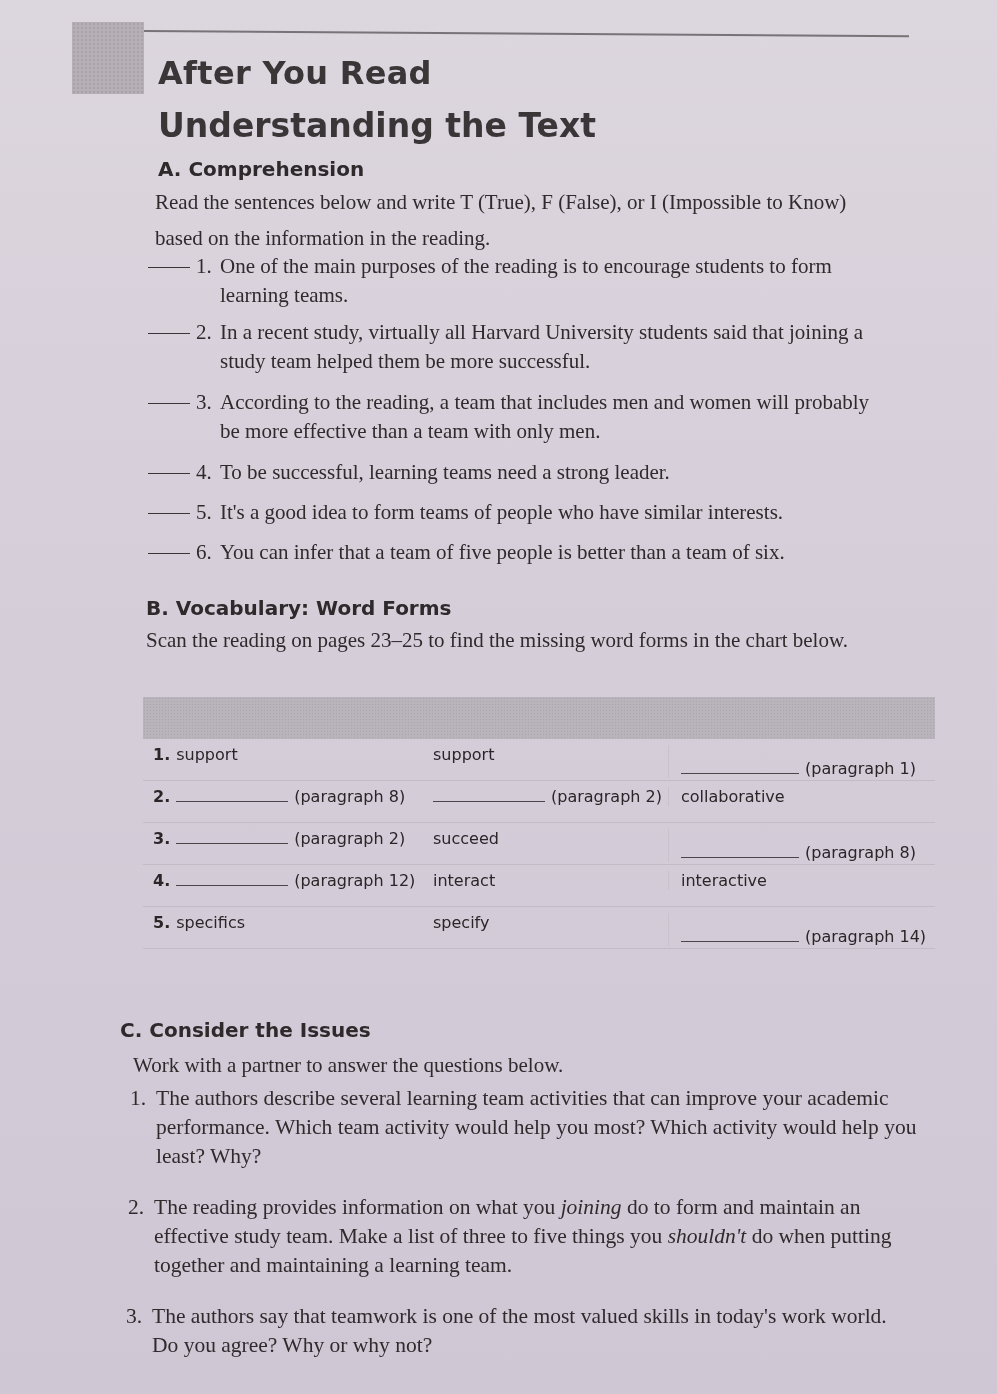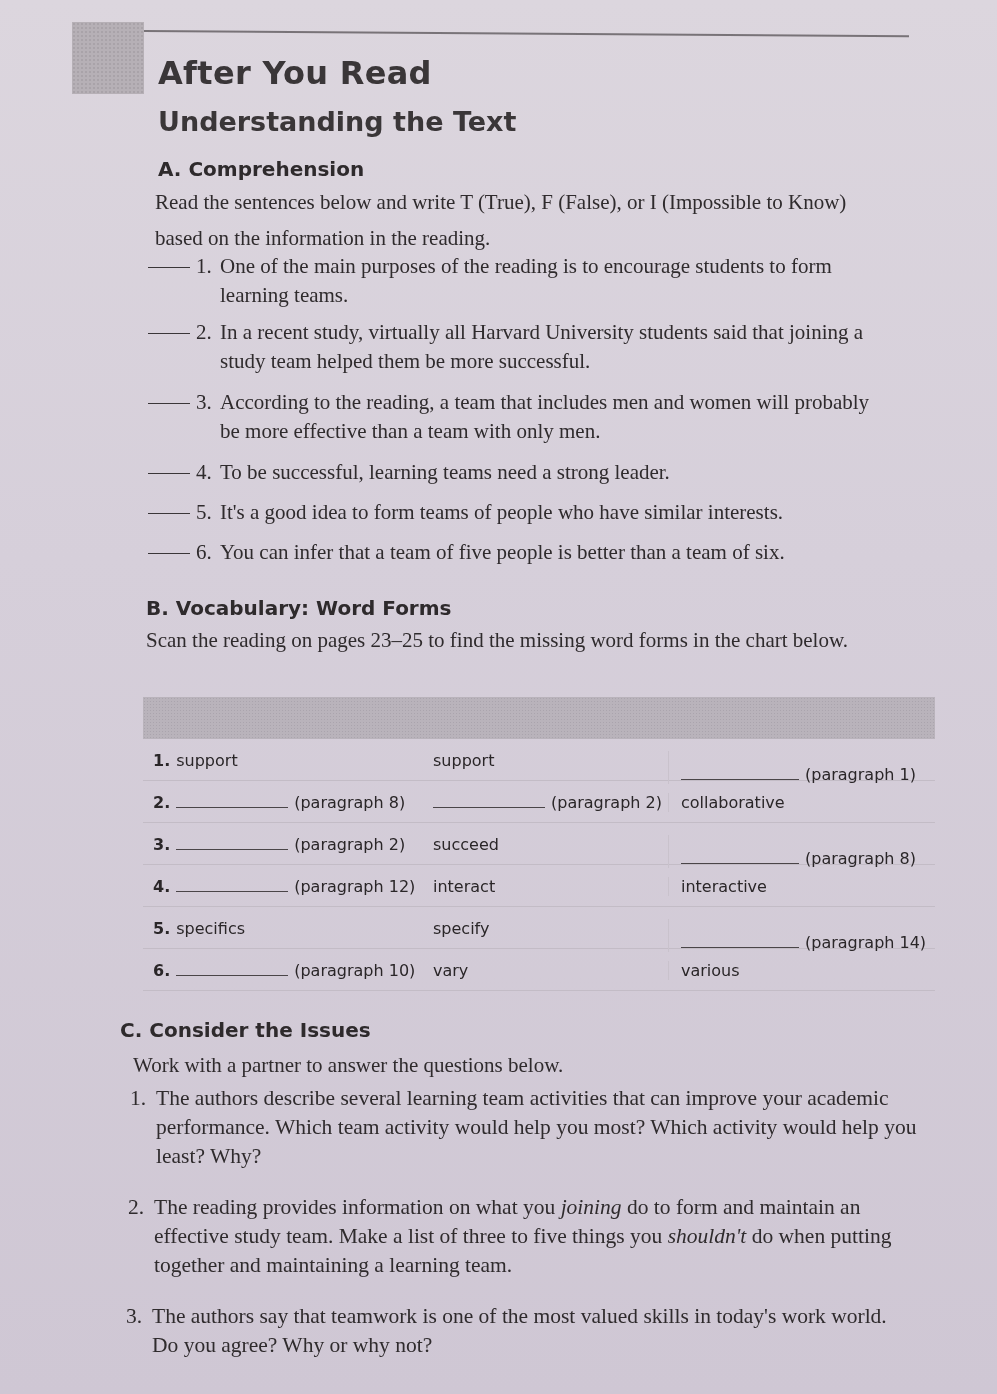--- a/index.html
+++ b/index.html
@@ -22,21 +22,21 @@
       opacity: 0.8;
     }
     .title {
       position: absolute; left: 158px; top: 54px;
       font-family: "DejaVu Sans", sans-serif; font-weight: bold;
       font-size: 32px; color: #3a3638; letter-spacing: 0.3px;
     }
     .subtitle {
       position: absolute; left: 158px; top: 106px;
       font-family: "DejaVu Sans", sans-serif; font-weight: bold;
-      font-size: 27px; color: #3a3638;
+      font-size: 33px; color: #3a3638;
     }
     .sec-head {
       position: absolute;
       font-family: "DejaVu Sans", sans-serif; font-weight: bold;
       font-size: 20px; color: #2e2a2c;
     }
     .para {
       position: absolute;
       font-family: "Liberation Serif", serif;
       font-size: 21px; line-height: 36px; color: #2f2b2d;
@@ -59,21 +59,21 @@
     }
     .thead {
       height: 42px; background: #b9b3bb;
       background-image: radial-gradient(#aaa4ad 1px, transparent 1px);
       background-size: 3px 3px;
       display: flex;
     }
     .thead > div { flex: 1; }
     .trow {
       display: flex; height: 42px; border-bottom: 1px solid #c3bcc6;
-      align-items: flex-start; padding-top: 12px; box-sizing: border-box;
+      align-items: flex-start; padding-top: 6px; box-sizing: border-box;
     }
     .cell { width: 280px; box-sizing: border-box; padding-left: 10px; white-space: nowrap; }
     .cell.c2 { width: 245px; padding-left: 10px; }
     .cell.c3 { width: 267px; padding-left: 12px; border-left: 1px solid #c9c2cc; }
     .cell .n { font-weight: bold; margin-right: 6px; }
     .cell .ln {
       display: inline-block; width: 112px; border-bottom: 1.2px solid #4a4548;
       height: 12px; margin-right: 6px; vertical-align: baseline;
     }
     .cell.c3 .ln { width: 118px; }
@@ -163,25 +163,20 @@
     <div class="cell c2"><span>interact</span></div>
     <div class="cell c3"><span>interactive</span></div>
   </div>
 
   <div class="trow">
     <div class="cell"><span class="n">5.</span><span>specifics</span></div>
     <div class="cell c2"><span>specify</span></div>
     <div class="cell c3"><span class="drop"><span class="ln"></span><span>(paragraph 14)</span></span></div>
   </div>
 
-  <div class="trow">
-    <div class="cell"><span class="n">6.</span><span class="ln"></span><span>(paragraph 10)</span></div>
-    <div class="cell c2"><span>vary</span></div>
-    <div class="cell c3"><span>various</span></div>
-  </div>
 </div>
 
 <div class="sec-head" style="left:120px; top:1018px;">C. Consider the Issues</div>
 <div class="para" style="left:133px; top:1047px; width:760px;">Work with a partner to answer the questions below.</div>
 
 <div class="q" style="top:1084px;">
   <span class="num">1.</span>
   <span class="txt">The authors describe several learning team activities that can improve your academic performance. Which team activity would help you most? Which activity would help you least? Why?</span>
 </div>
 <div class="q" style="top:1193px; left:128px;">

